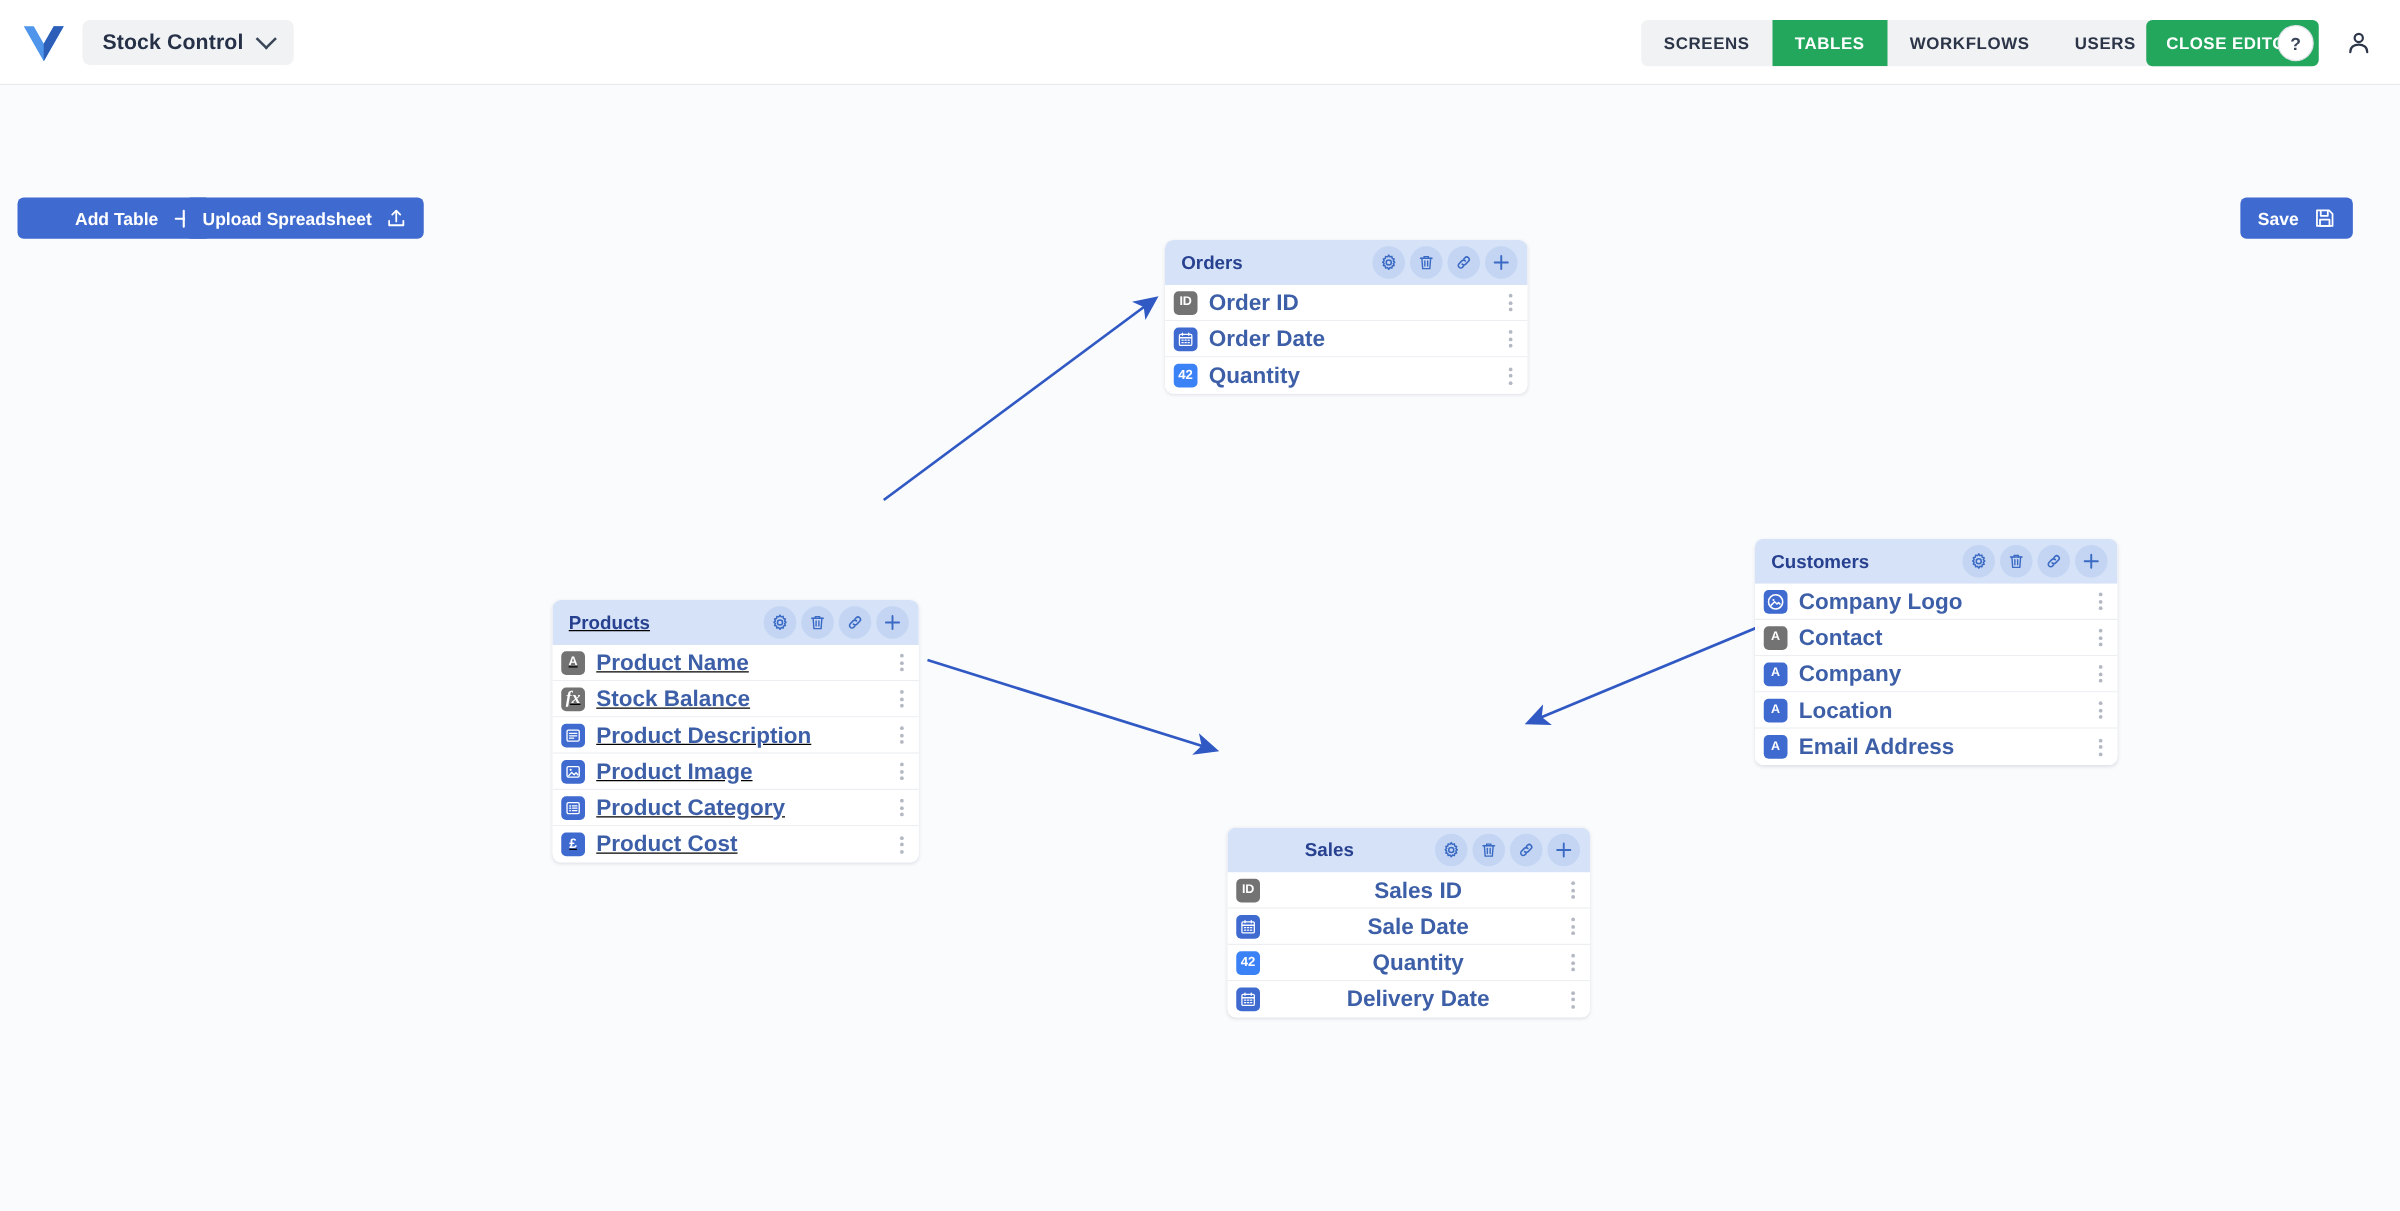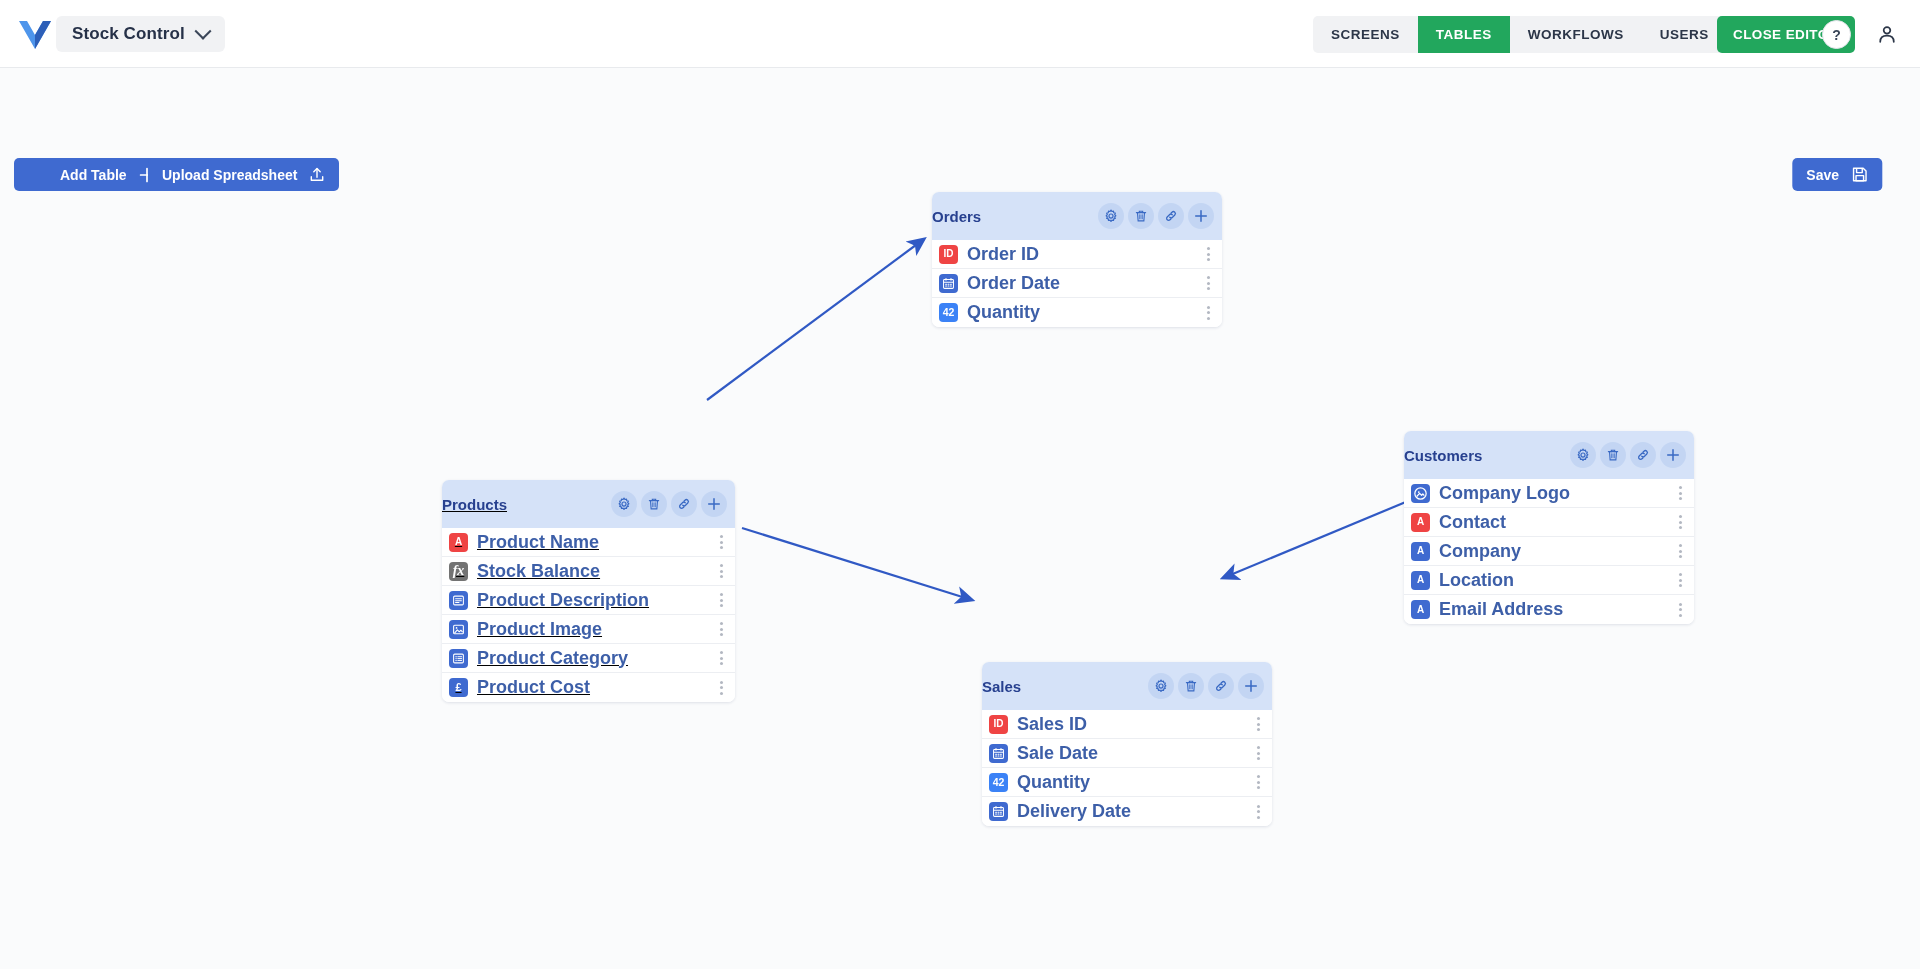--- a/index.html
+++ b/index.html
@@ -17,20 +17,21 @@
     background: #ffffff;
     border-bottom: 1px solid #e8eaed;
     display: flex; align-items: center;
     z-index: 50;
   }
   .logo-wrap {
     margin-left: 14px; width: 42px; height: 42px;
     display: flex; align-items: center; justify-content: center;
   }
   .app-pill {
+    margin-left: 10px;
     height: 36px; padding: 0 16px;
     background: #f1f2f4; border-radius: 6px;
     display: flex; align-items: center; gap: 12px;
     cursor: pointer;
   }
   .app-pill-label {
     font-size: 17px; font-weight: bold; color: #263148;
     letter-spacing: .1px;
   }
   .chev {
@@ -120,23 +121,23 @@
   
   .card {
     position: absolute;
     background: #ffffff;
     border-radius: 7px;
     box-shadow: 0 1px 3px rgba(30,50,90,.13);
     z-index: 15;
     overflow: hidden;
   }
   .card-head {
-    height: 48px; background: #d5e2f8;
+    height: 36px; background: #d5e2f8;
     display: flex; align-items: center;
-    padding-right: 8px; gap: 16px;
+    padding-left: 13px; padding-right: 8px; gap: 16px;
   }
   .card-title {
     font-size: 15px; font-weight: bold; color: #27408f;
     flex: 1;
   }
   .head-actions { display: flex; align-items: center; gap: 4px; }
   .head-icon {
     width: 26px; height: 26px; border-radius: 50%;
     background: #c3d5f3;
     display: flex; align-items: center; justify-content: center;
@@ -154,21 +155,21 @@
   }
   .field-row:last-child { border-bottom: none; }
   .ficon {
     width: 19px; height: 19px; border-radius: 4px;
     display: flex; align-items: center; justify-content: center;
     flex-shrink: 0;
     color: #fff; font-weight: bold; font-size: 10px;
     line-height: 1;
   }
   .ficon.t-text     { background: #3f6ad0; }
-  .ficon.t-primary  { background: #ef4444; }
+  .ficon.t-primary  { background: #737373; }
   .ficon.t-number   { background: #3b82f6; font-size: 10.5px; }
   .ficon.t-date     { background: #3f6ad0; }
   .ficon.t-formula  { background: #737373; font-style: italic; font-size: 14px;
                       font-family: "Liberation Serif", serif; }
   .ficon.t-longform { background: #3f6ad0; }
   .ficon.t-image    { background: #3f6ad0; }
   .ficon.t-options  { background: #3f6ad0; }
   .ficon.t-currency { background: #3f6ad0; font-size: 11px; }
   .ficon.t-attach   { background: #3f6ad0; }
   .fname {
@@ -511,21 +512,21 @@
         <div class="field-row">
           <div class="ficon t-text">A</div>
           <div class="fname">Email Address</div>
           <div class="dots">
             <i></i>
             <i></i>
             <i></i>
           </div>
         </div>
       </div>
-      <div class="card" style="left: 982px; top: 594px; width: 290px;">
+      <div class="card" style="left: 982px; top: 594px; width: 290px; text-align: center;">
         <div class="card-head">
           <div class="card-title">Sales</div>
           <div class="head-actions">
             <div class="head-icon">
               <svg width="14" height="14" viewBox="0 0 20 20" fill="none" stroke="#3a6ac4" stroke-width="1.7">
                 <circle cx="10" cy="10" r="2.9"></circle>
                 <path d="M10 1.6 L11.3 3.6 L13.6 3 L13.9 5.4 L16.2 6 L15.2 8.1 L16.9 9.7 L15.2 11.3 L16.2 13.4 L13.9 14 L13.6 16.4 L11.3 15.8 L10 17.8 L8.7 15.8 L6.4 16.4 L6.1 14 L3.8 13.4 L4.8 11.3 L3.1 9.7 L4.8 8.1 L3.8 6 L6.1 5.4 L6.4 3 L8.7 3.6 Z" stroke-linejoin="round"></path>
               </svg>
             </div>
             <div class="head-icon">

